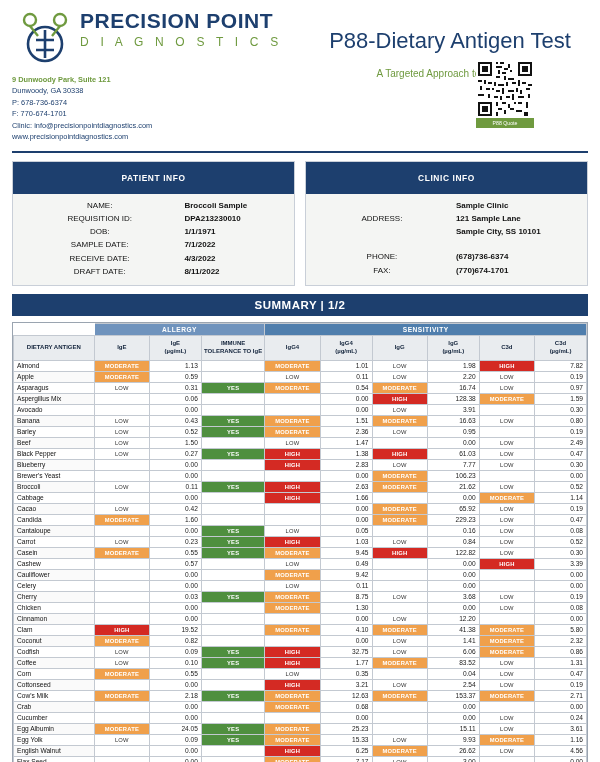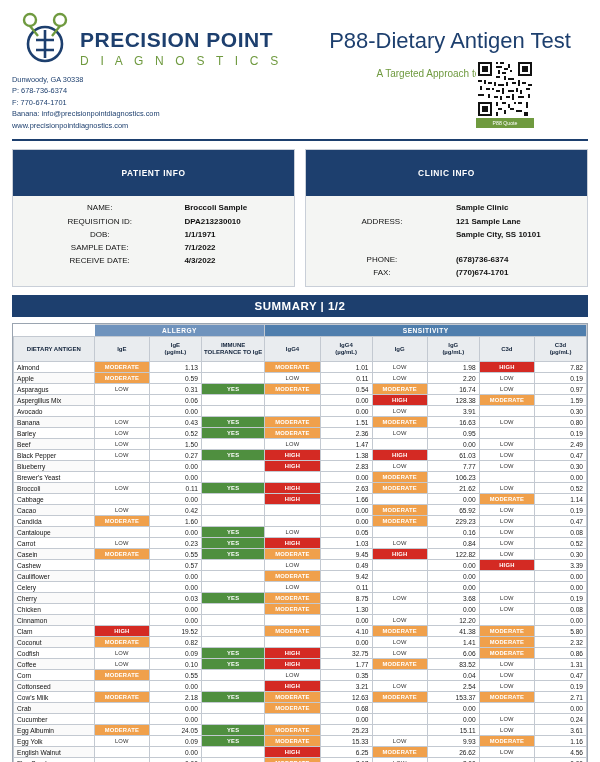--- a/index.html
+++ b/index.html
@@ -8,42 +8,42 @@
     background:#ffffff;
     font-family:"Liberation Sans", sans-serif;
     color:#1a1a1a;
     -webkit-font-smoothing:antialiased;
   }
   .page{position:relative;width:600px;height:762px;overflow:hidden;padding:0;box-sizing:border-box;}
 
   
   .header{display:flex;padding:10px 12px 4px 12px;box-sizing:border-box;}
   .brand{width:300px;position:relative;}
-  .brand-top{display:flex;align-items:flex-end;}
+  .brand-top{display:flex;align-items:flex-start;}
   .logo{width:58px;height:58px;position:relative;flex:0 0 58px;margin-left:4px;}
   .logo svg{display:block;}
   .brand-title{margin-left:6px;}
   .brand-name{font-size:21px;font-weight:bold;color:#1d3f6e;letter-spacing:0.5px;line-height:1.05;}
   .brand-sub{font-size:12px;color:#6f9a3f;letter-spacing:4.2px;margin-top:3px;}
   .brand-addr{margin-top:6px;font-size:7.4px;line-height:1.55;color:#1d3f6e;}
   .brand-addr .first{color:#6f9a3f;font-weight:bold;}
 
   .title-block{flex:1;text-align:center;padding-top:18px;position:relative;}
   .doc-title{font-size:22px;color:#1d3f6e;font-weight:normal;}
   .doc-tagline{font-size:10px;color:#6f9a3f;margin-top:14px;}
   .qr-wrap{position:absolute;right:54px;top:50px;text-align:center;}
   .qr{width:58px;height:58px;background:#fff;}
   .qr-caption{background:#6f9a3f;color:#fff;font-size:5.2px;padding:2px 0;width:58px;}
 
   .rule{height:2px;background:#1d3f6e;margin:4px 12px 0 12px;}
 
   
   .info-row{display:flex;gap:10px;padding:8px 12px 0 12px;box-sizing:border-box;}
   .panel{flex:1;border:1px solid #c9cfd8;background:#f4f5f3;}
-  .panel-head{background:#1d3f6e;color:#fff;text-align:center;font-size:8.4px;font-weight:bold;letter-spacing:.6px;padding:18px 0;}
+  .panel-head{background:#1d3f6e;color:#fff;text-align:center;font-size:8.4px;font-weight:bold;letter-spacing:.6px;padding:11px 0;}
   .panel-body{padding:5px 6px 7px 6px;font-size:8px;color:#111;}
   .kv{display:flex;line-height:1.65;}
   .kv .k{flex:0 0 60%;text-align:center;padding-right:4px;font-weight:normal;}
   .kv .v{flex:1;text-align:left;font-weight:bold;}
   .panel-body.center{text-align:center}
   .panel-body.center .kv .k{flex:0 0 52%;}
   .spacer-line{height:12px;}
 
   
   .summary-bar{margin:8px 12px 0 12px;background:#1d3f6e;color:#fff;text-align:center;font-size:11.5px;font-weight:bold;padding:5px 4px;letter-spacing:.5px;}
@@ -93,24 +93,25 @@
             <path d="M14 16 L22 26 M44 16 L36 26" stroke="#6f9a3f" stroke-width="2.4"></path>
             <path d="M29 20 L29 48 M20 30 L38 30 M20 40 L38 40" stroke="#1d3f6e" stroke-width="2.6"></path>
           </svg>
         </div>
         <div class="brand-title">
           <div class="brand-name">PRECISION POINT</div>
           <div class="brand-sub">D I A G N O S T I C S</div>
         </div>
       </div>
       <div class="brand-addr">
+        <div class="first">9 Dunwoody Park, Suite 121</div>
         <div>Dunwoody, GA 30338</div>
         <div>P: 678-736-6374</div>
         <div>F: 770-674-1701</div>
-        <div>Banana: info@precisionpointdiagnostics.com</div>
+        <div>Clinic: info@precisionpointdiagnostics.com</div>
         <div>www.precisionpointdiagnostics.com</div>
       </div>
     </div>
 
     <div class="title-block">
       <div class="doc-title">P88-Dietary Antigen Test</div>
       <div class="doc-tagline">A Targeted Approach to Wellness</div>
       <div class="qr-wrap">
         <div class="qr">
           <svg width="58" height="58" viewBox="0 0 29 29" shape-rendering="crispEdges">
@@ -202,20 +203,24 @@
           <span class="v">1/1/1971</span>
         </div>
         <div class="kv">
           <span class="k">SAMPLE DATE:</span>
           <span class="v">7/1/2022</span>
         </div>
         <div class="kv">
           <span class="k">RECEIVE DATE:</span>
           <span class="v">4/3/2022</span>
         </div>
+        <div class="kv">
+          <span class="k">DRAFT DATE:</span>
+          <span class="v">8/11/2022</span>
+        </div>
       </div>
     </div>
 
     <div class="panel">
       <div class="panel-head">CLINIC INFO</div>
       <div class="panel-body center">
         <div class="kv">
           <span class="k"></span>
           <span class="v">Sample Clinic</span>
         </div>

